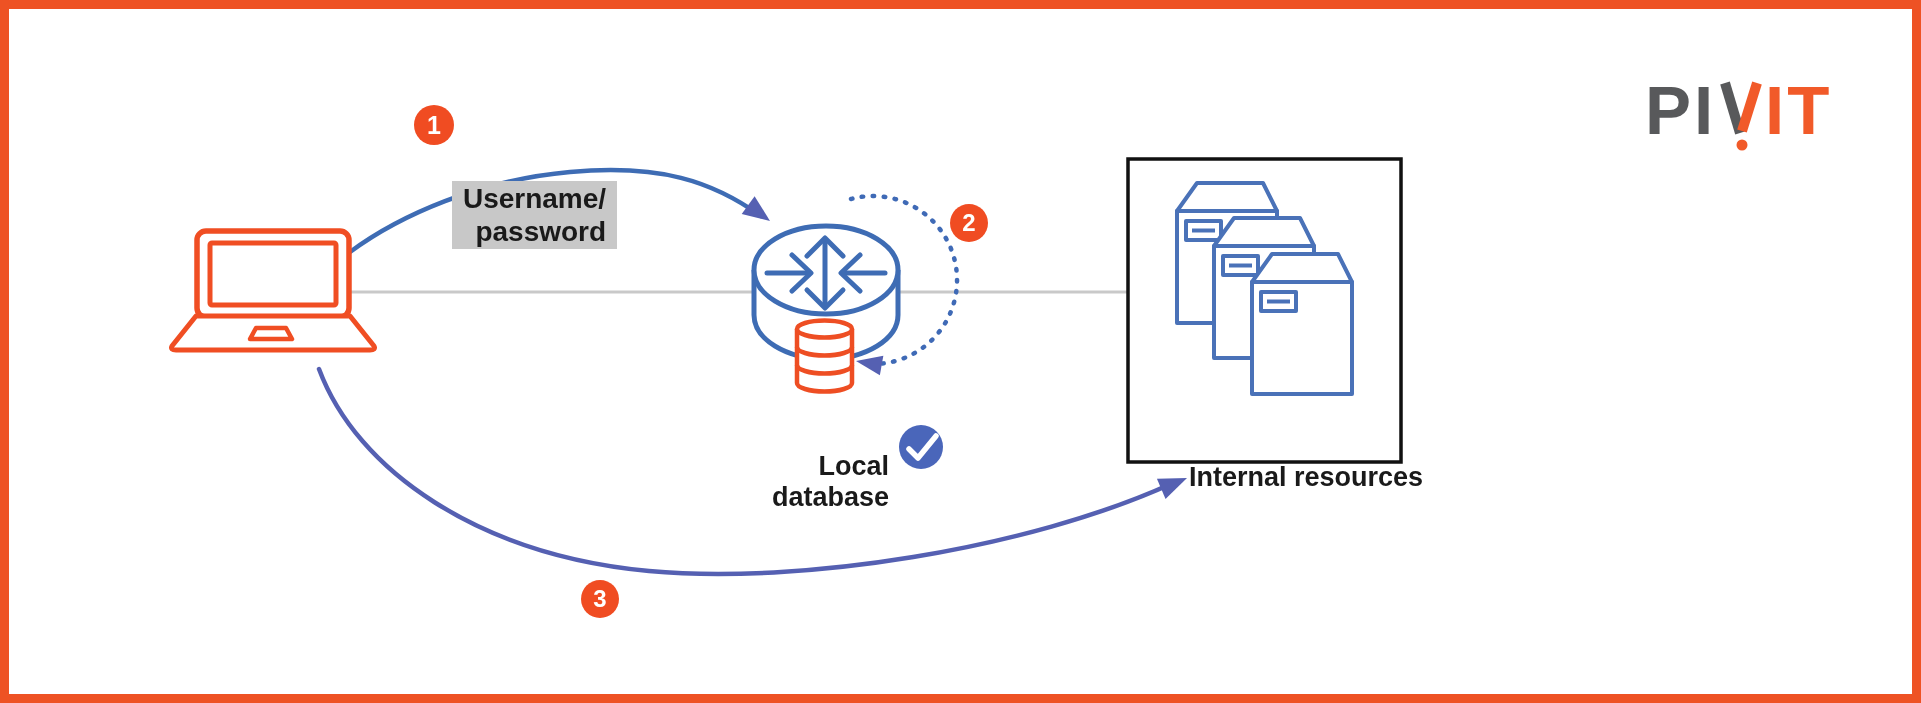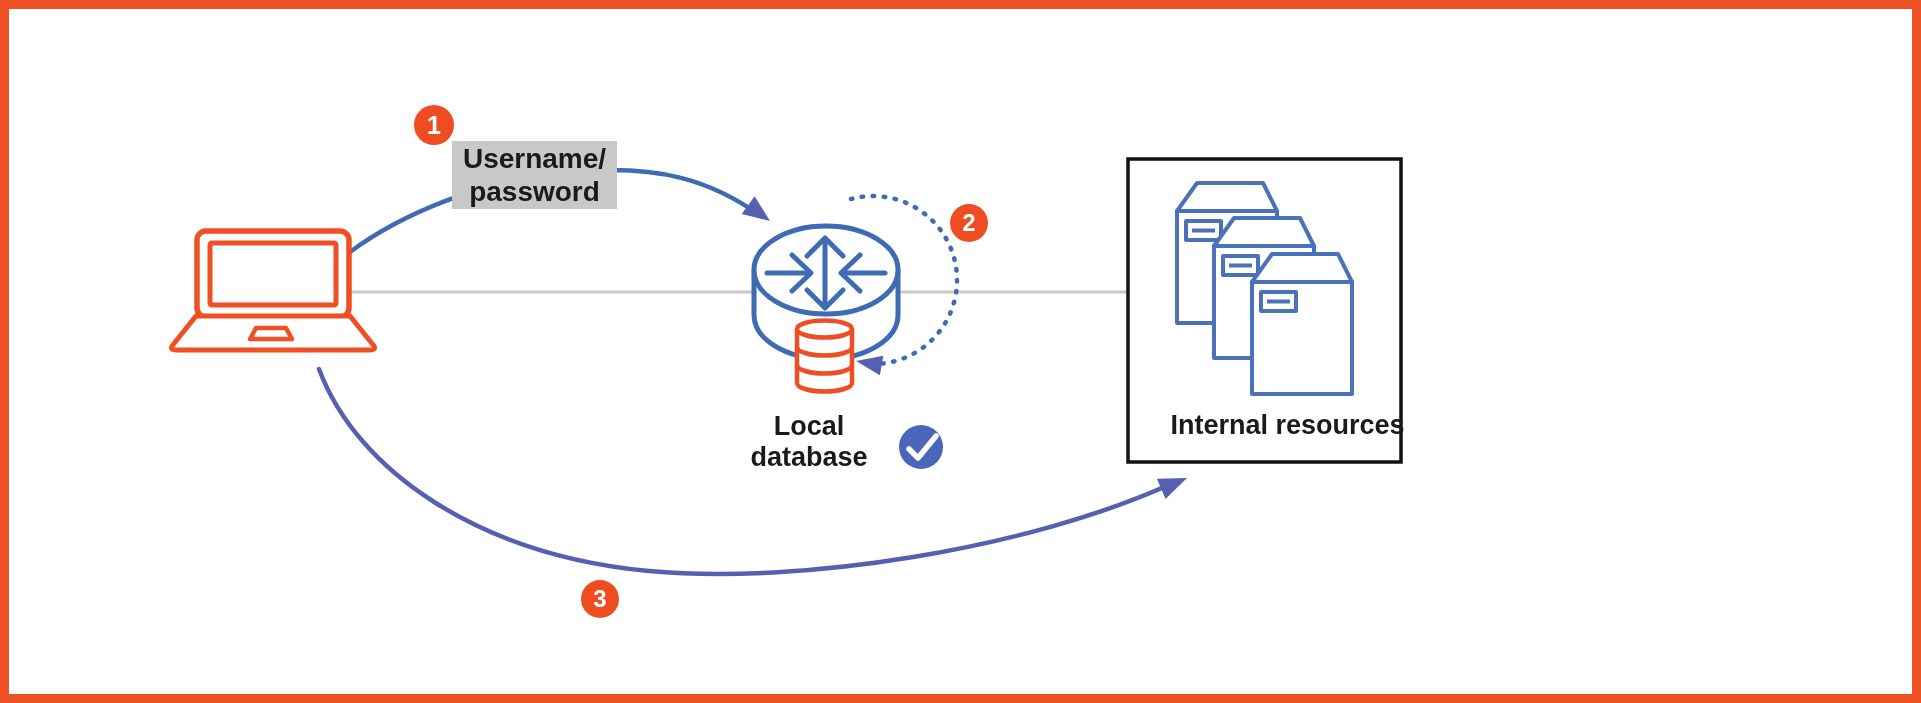--- a/index.html
+++ b/index.html
@@ -12,27 +12,27 @@
   .overlay { position:absolute; left:0; top:0; width:1921px; height:703px; }
 
   .badge {
     position:absolute; border-radius:50%; background:#F04C22; color:#ffffff;
     text-align:center; font-weight:800;
   }
   .badge.b1 { left:405px; top:96px;  width:40px; height:40px; font-size:25px; line-height:40px; }
   .badge.b2 { left:941px; top:195px; width:38px; height:38px; font-size:24px; line-height:38px; }
   .badge.b3 { left:572px; top:571px; width:38px; height:38px; font-size:24px; line-height:38px; }
 
-  .lbl { position:absolute; color:#1A1A1A; font-weight:800; text-align:center; white-space:pre-line; }
+  .lbl { position:absolute; color:#1A1A1A; font-weight:800; text-align:right; white-space:pre-line;margin-top:40px; }
   .lbl.credentials {
     left:443px; top:132px; width:165px; height:68px; background:#C8C8C8;
     font-size:28px; line-height:33px; display:flex; align-items:center; justify-content:center;
   }
   .lbl.database  { left:720px;  top:402px; width:160px; font-size:27px; line-height:31px; }
-  .lbl.resources { left:1120px; top:400px; width:271px; font-size:27px; line-height:32px;padding-left:23px; }
+  .lbl.resources { left:1120px; top:412px; width:271px; font-size:27px; line-height:32px;padding-left:23px; }
 
   .logo { position:absolute; left:1636px; top:62px; width:200px; height:85px; }
 </style>
 </head>
 <body>
 
 <div class="canvas">
 
   <svg class="overlay" width="1921" height="703" viewBox="0 0 1921 703">
     <defs>
@@ -106,14 +106,23 @@
   <div class="badge b1">1</div>
   <div class="badge b2">2</div>
   <div class="badge b3">3</div>
 
   <div class="lbl credentials">Username/
 password</div>
   <div class="lbl database">Local
 database</div>
   <div class="lbl resources">Internal resources</div>
 
+  <div class="logo">
+    <svg width="200" height="85" viewBox="0 0 200 85">
+      <text x="0" y="63" font-size="69" font-weight="bold" letter-spacing="3" fill="#58595B">PI</text>
+      <line x1="80" y1="12" x2="95" y2="62" stroke="#58595B" stroke-width="10"></line>
+      <line x1="112" y1="12" x2="97" y2="60" stroke="#F15A29" stroke-width="10"></line>
+      <circle cx="97" cy="74" r="5.5" fill="#F15A29"></circle>
+      <text x="120" y="63" font-size="69" font-weight="bold" letter-spacing="3" fill="#F15A29">IT</text>
+    </svg>
+  </div>
 
 </div>
 
 </body></html>

